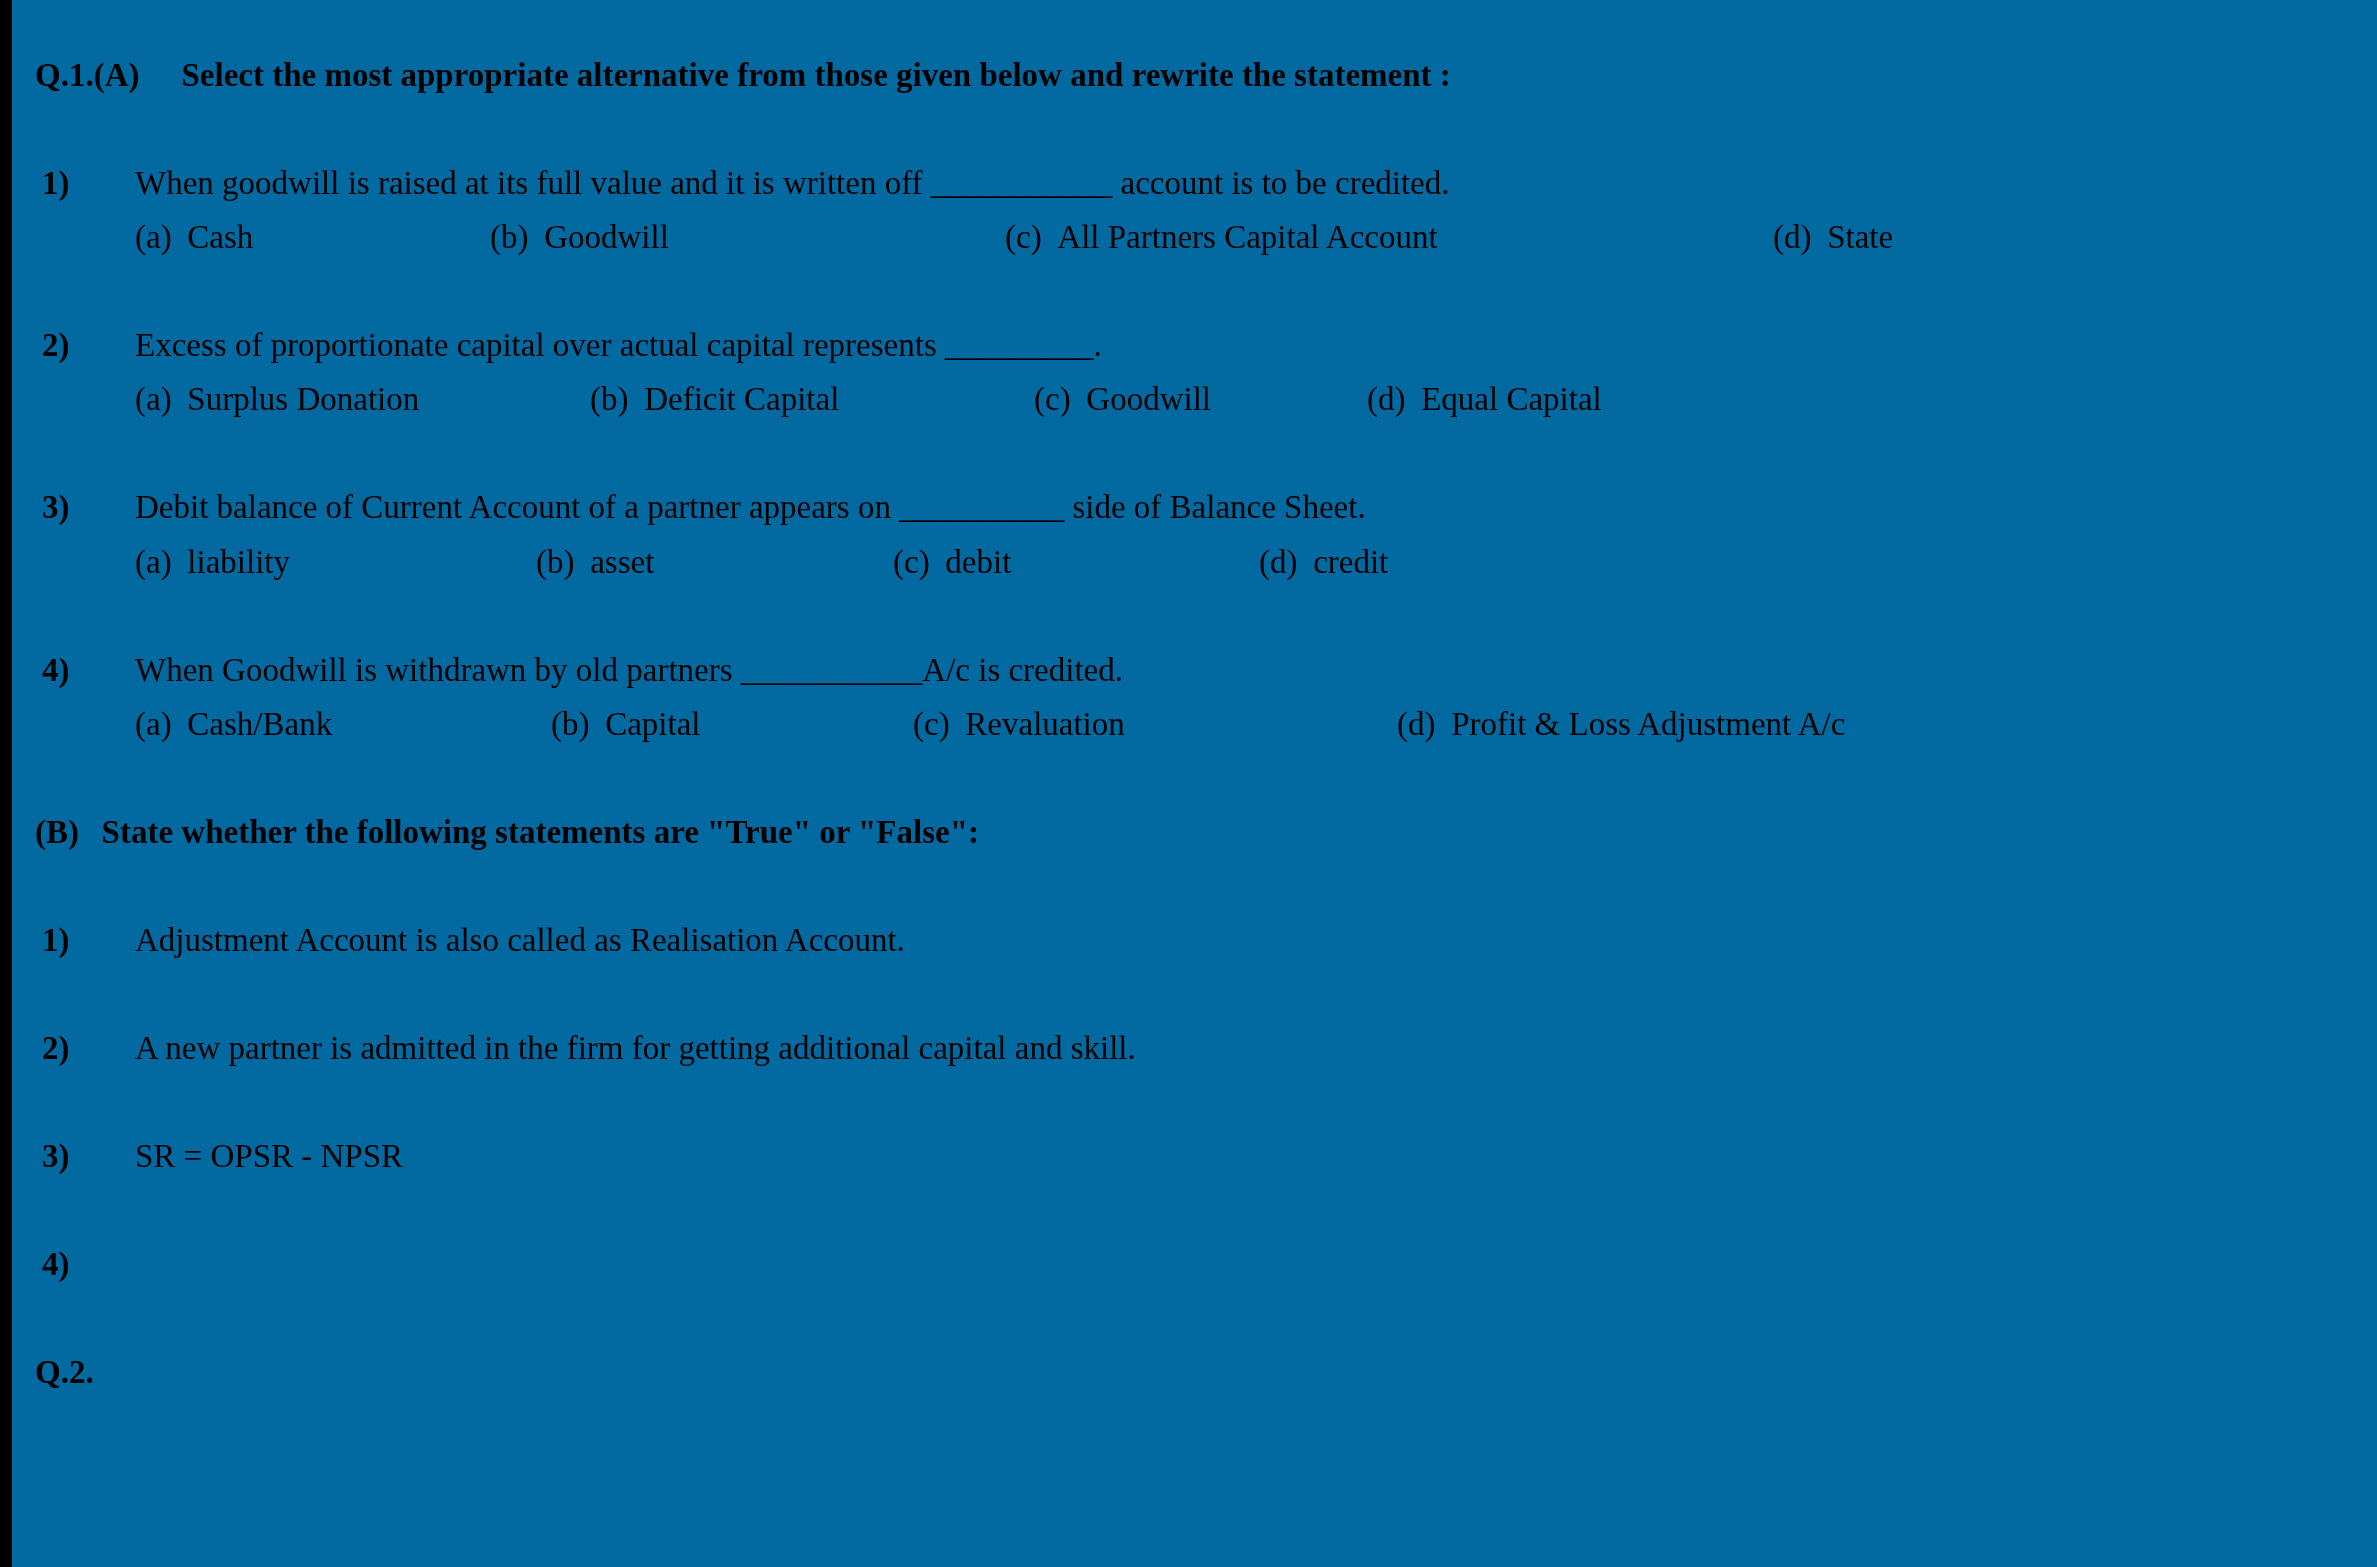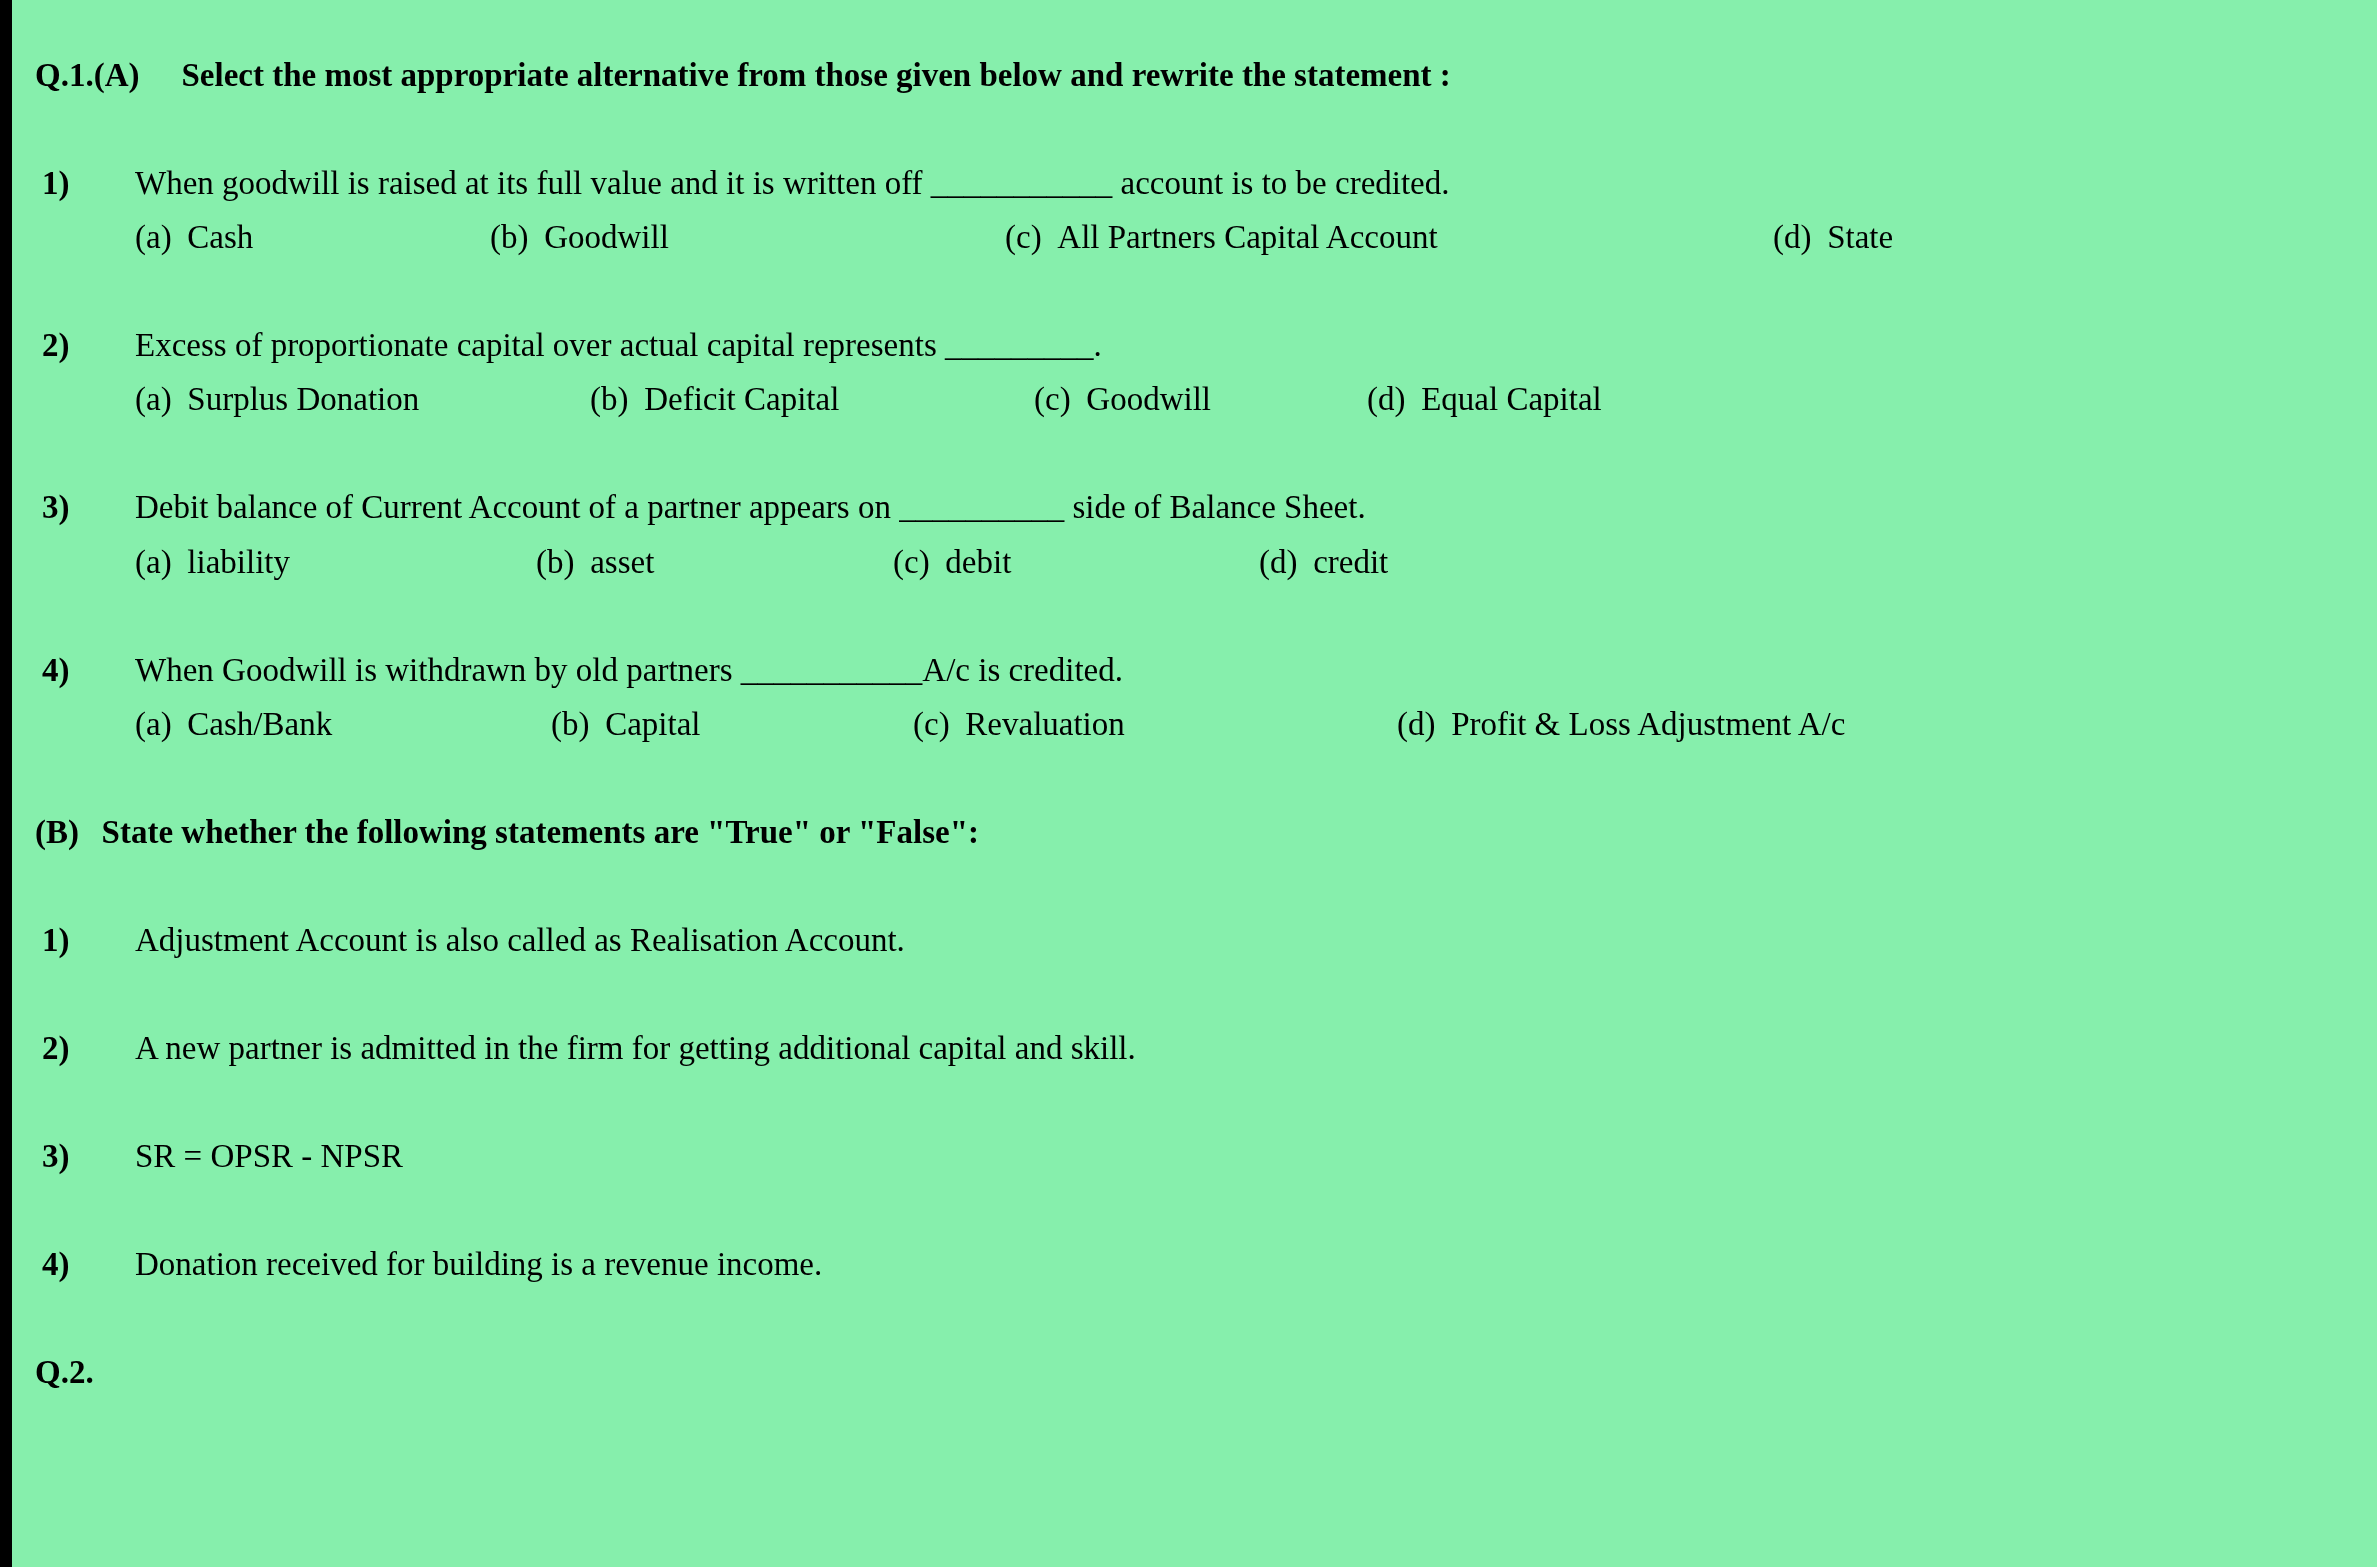--- a/index.html
+++ b/index.html
@@ -9,21 +9,21 @@
     background: #ffffff;
     font-family: "Liberation Serif", "DejaVu Serif", serif;
     font-size: 33px;
     color: #000000;
     overflow: hidden;
   }
   .page {
     position: relative;
     width: 2377px;
     height: 1568px;
-    background: #86efac;
+    background: #0369a1;
     font-family: Liberation Serif, serif;
   }
   .edge-bar {
     position: absolute;
     left: 0;
     top: 0;
     width: 12.2px;
     height: 1568px;
     background: #000000;
   }
@@ -220,20 +220,19 @@
       <span>A new partner is admitted in the firm for getting additional capital and skill.</span>
     </div>
 
     <div class="statement">
       <span class="qnum">3)</span>
       <span>SR = OPSR - NPSR</span>
     </div>
 
     <div class="statement">
       <span class="qnum">4)</span>
-      <span>Donation received for building is a revenue income.</span>
     </div>
 
     <div class="q2-label">Q.2.</div>
 
   </div>
 </div>
 
 
 </body></html>

